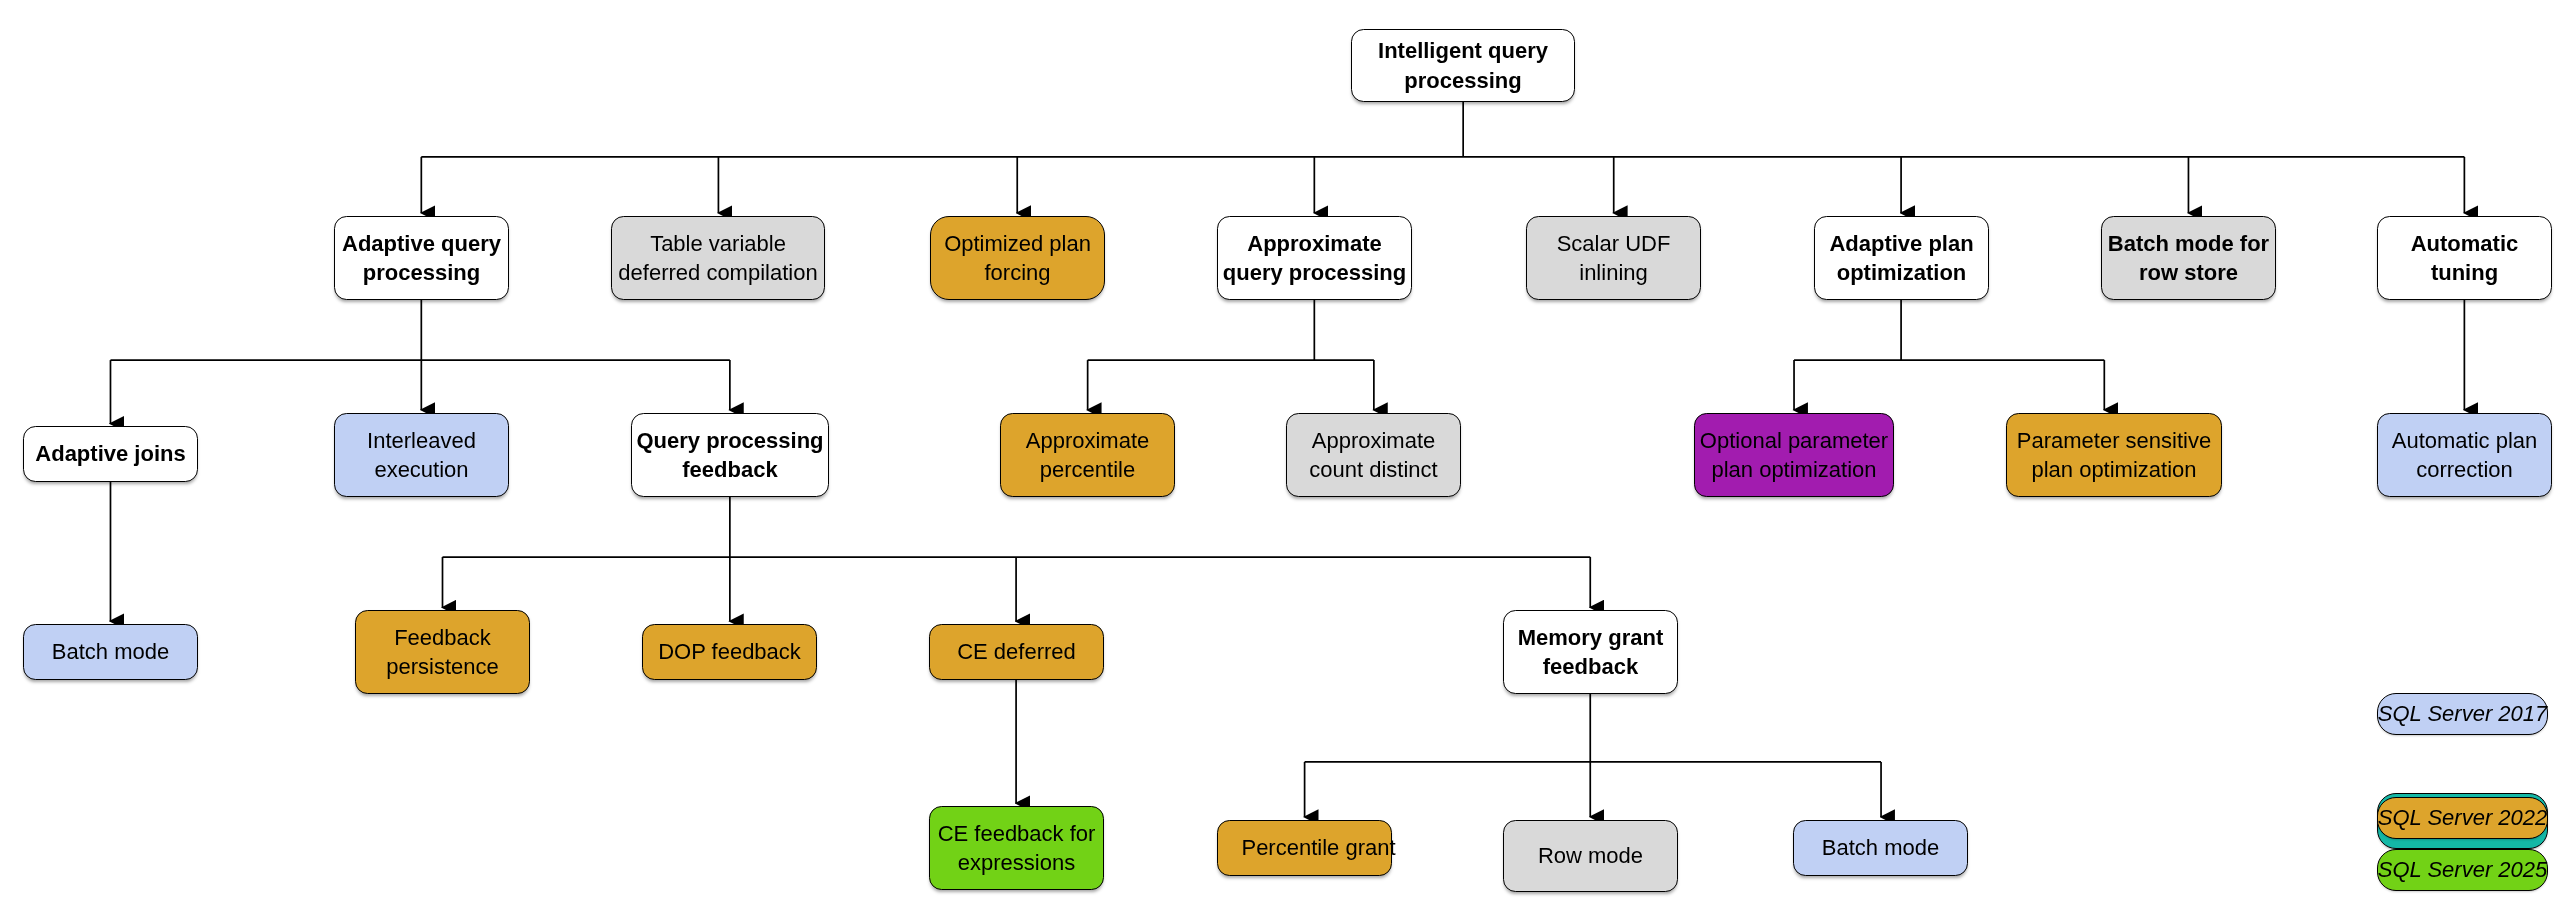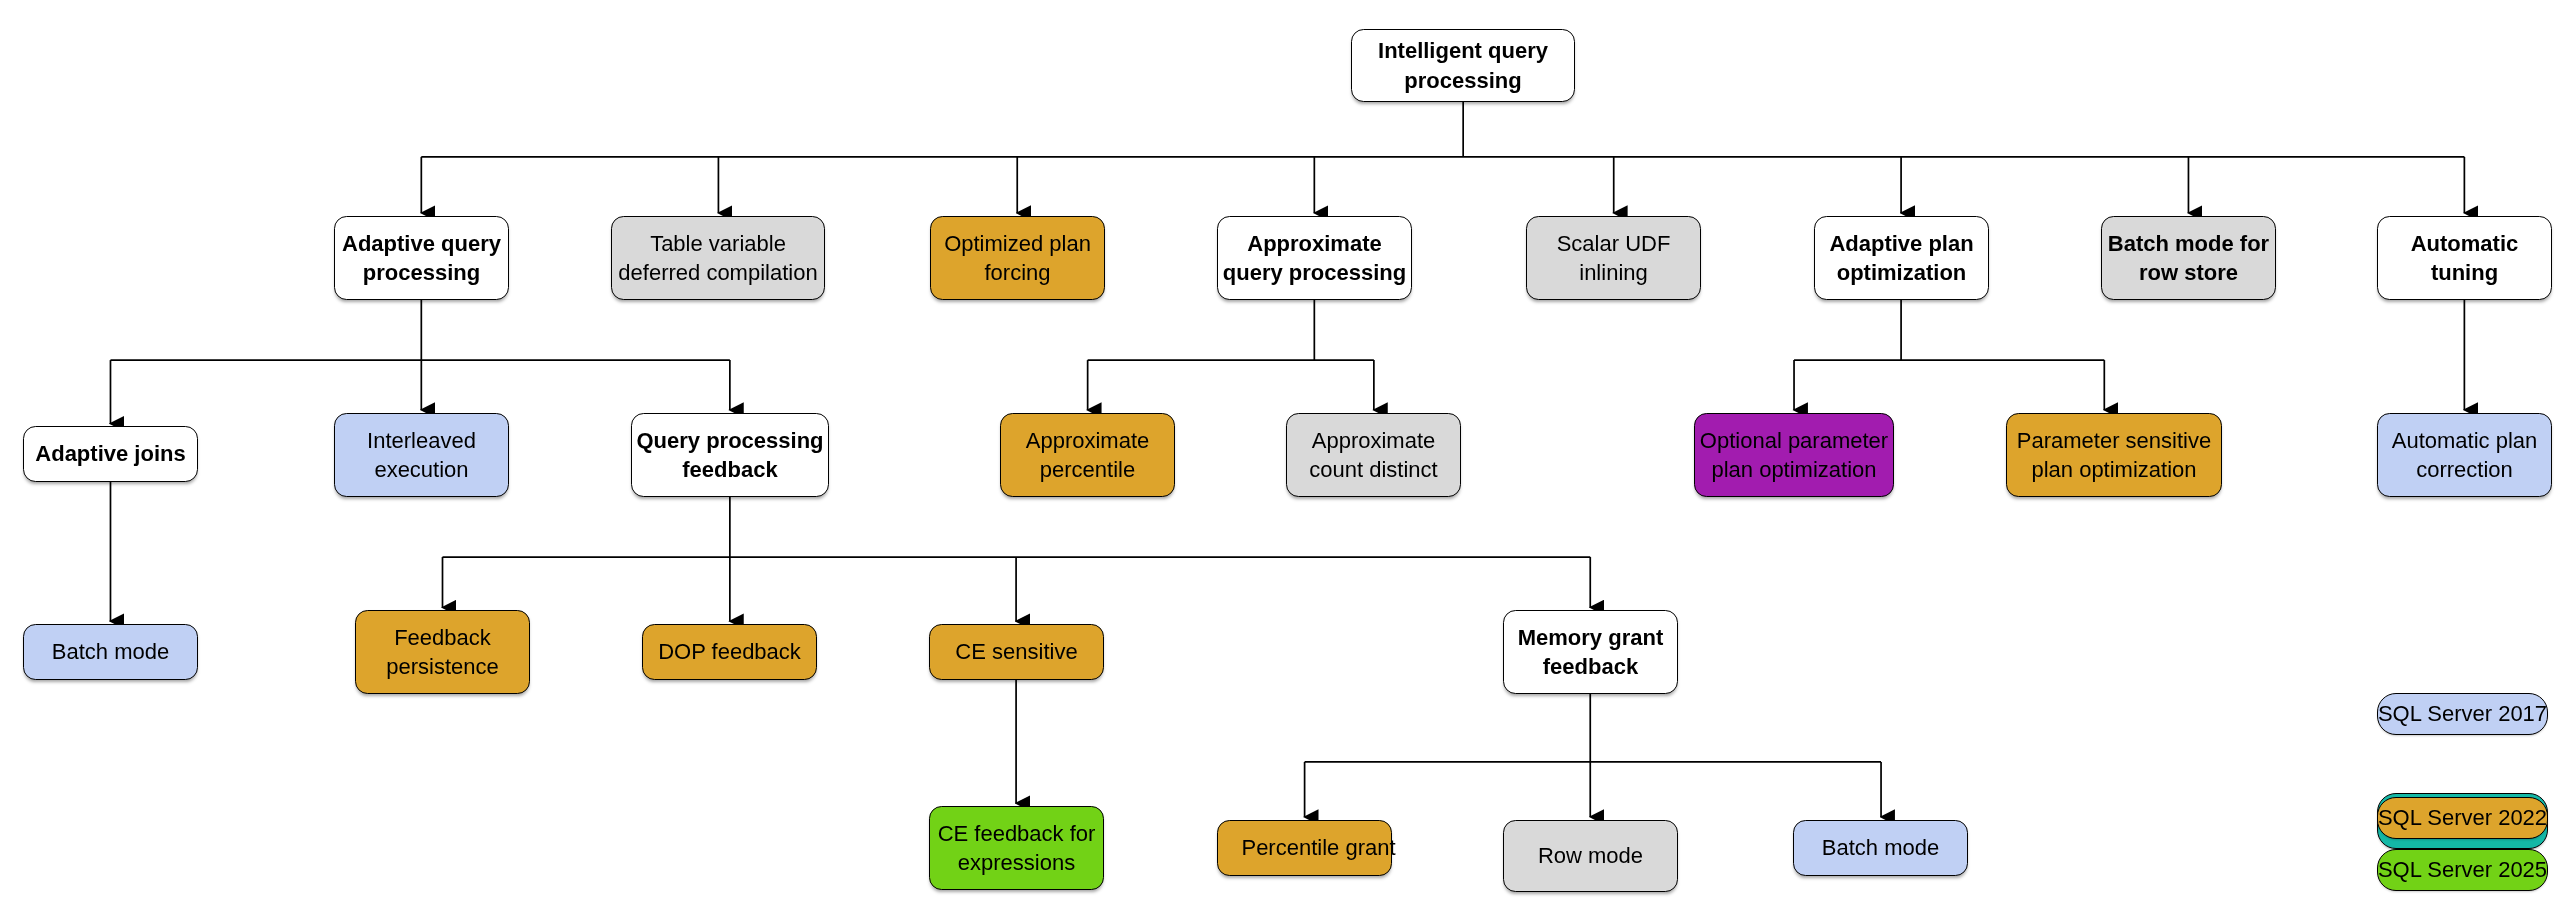--- a/index.html
+++ b/index.html
@@ -31,20 +31,21 @@
     box-sizing:border-box;
     border:1.7px solid #000;
     border-radius:19px;
     display:flex;align-items:center;justify-content:center;
     text-align:center;
     white-space:pre;
     font-size:22px;
     color:#000;
     background:#fff;
     box-shadow:0 1.7px 2.3px -1.1px rgba(0,0,0,0.3);
+    font-style:italic;
   }
 </style>
 </head>
 <body>
 
 <div class="canvas">
 
   <svg class="edges" viewBox="0 0 4500 1600">
     <defs>
       <marker id="arrow" viewBox="0 0 10 10" refX="5" refY="9" markerWidth="9" markerHeight="9" orient="auto">
@@ -99,21 +100,21 @@
     <line x1="3286" y1="1331" x2="3286" y2="1427" marker-end="url(#arrow)"></line>
   </svg>
 
   <div class="node cat" style="left: 1351px; top: 29px; width: 224px; height: 73px; background: rgb(255, 255, 255); text-align: center;">Intelligent query
 processing</div>
 
   <div class="node cat" style="left: 334px; top: 216px; width: 175px; height: 84px; background: rgb(255, 255, 255);">Adaptive query
 processing</div>
   <div class="node" style="left: 611px; top: 216px; width: 214px; height: 84px; background: rgb(217, 217, 217);">Table variable
 deferred compilation</div>
-  <div class="node" style="left: 930px; top: 216px; width: 175px; height: 84px; background: rgb(221, 164, 44);">Optimized plan
+  <div class="node" style="left: 930px; top: 216px; width: 175px; height: 84px; background: rgb(221, 164, 44); border-radius: 19px;">Optimized plan
 forcing</div>
   <div class="node cat" style="left: 1217px; top: 216px; width: 195px; height: 84px; background: rgb(255, 255, 255);">Approximate
 query processing</div>
   <div class="node" style="left: 1526px; top: 216px; width: 175px; height: 84px; background: rgb(217, 217, 217);">Scalar UDF
 inlining</div>
   <div class="node cat" style="left: 1814px; top: 216px; width: 175px; height: 84px; background: rgb(255, 255, 255);">Adaptive plan
 optimization</div>
   <div class="node" style="left: 2101px; top: 216px; width: 175px; height: 84px; background: rgb(217, 217, 217); font-weight: bold;">Batch mode for
 row store</div>
   <div class="node cat" style="left: 2377px; top: 216px; width: 175px; height: 84px; background: rgb(255, 255, 255);">Automatic
@@ -132,21 +133,21 @@
 plan optimization</div>
   <div class="node" style="left: 2006px; top: 413px; width: 216px; height: 84px; background: rgb(221, 164, 44);">Parameter sensitive
 plan optimization</div>
   <div class="node" style="left: 2377px; top: 413px; width: 175px; height: 84px; background: rgb(192, 208, 244);">Automatic plan
 correction</div>
 
   <div class="node" style="left: 23px; top: 624px; width: 175px; height: 56px; background: rgb(192, 208, 244);">Batch mode</div>
   <div class="node" style="left: 355px; top: 610px; width: 175px; height: 84px; background: rgb(221, 164, 44);">Feedback
 persistence</div>
   <div class="node" style="left: 642px; top: 624px; width: 175px; height: 56px; background: rgb(221, 164, 44);">DOP feedback</div>
-  <div class="node" style="left: 929px; top: 624px; width: 175px; height: 56px; background: rgb(221, 164, 44);">CE sensitive</div>
+  <div class="node" style="left: 929px; top: 624px; width: 175px; height: 56px; background: rgb(221, 164, 44);">CE deferred</div>
   <div class="node cat" style="left: 1503px; top: 610px; width: 175px; height: 84px; background: rgb(255, 255, 255);">Memory grant
 feedback</div>
 
   <div class="node" style="left: 929px; top: 806px; width: 175px; height: 84px; background: rgb(114, 210, 22);">CE feedback for
 expressions</div>
   <div class="node" style="left: 1217px; top: 820px; width: 175px; height: 56px; background: rgb(221, 164, 44); padding-left: 28px;">Percentile grant</div>
   <div class="node" style="left: 1503px; top: 820px; width: 175px; height: 72px; background: rgb(217, 217, 217);">Row mode</div>
   <div class="node" style="left: 1793px; top: 820px; width: 175px; height: 56px; background: rgb(192, 208, 244);">Batch mode</div>
 
   <div class="chip" style="left: 2377px; top: 693px; width: 171px; height: 42px; background: rgb(192, 208, 244);">SQL Server 2017</div>

